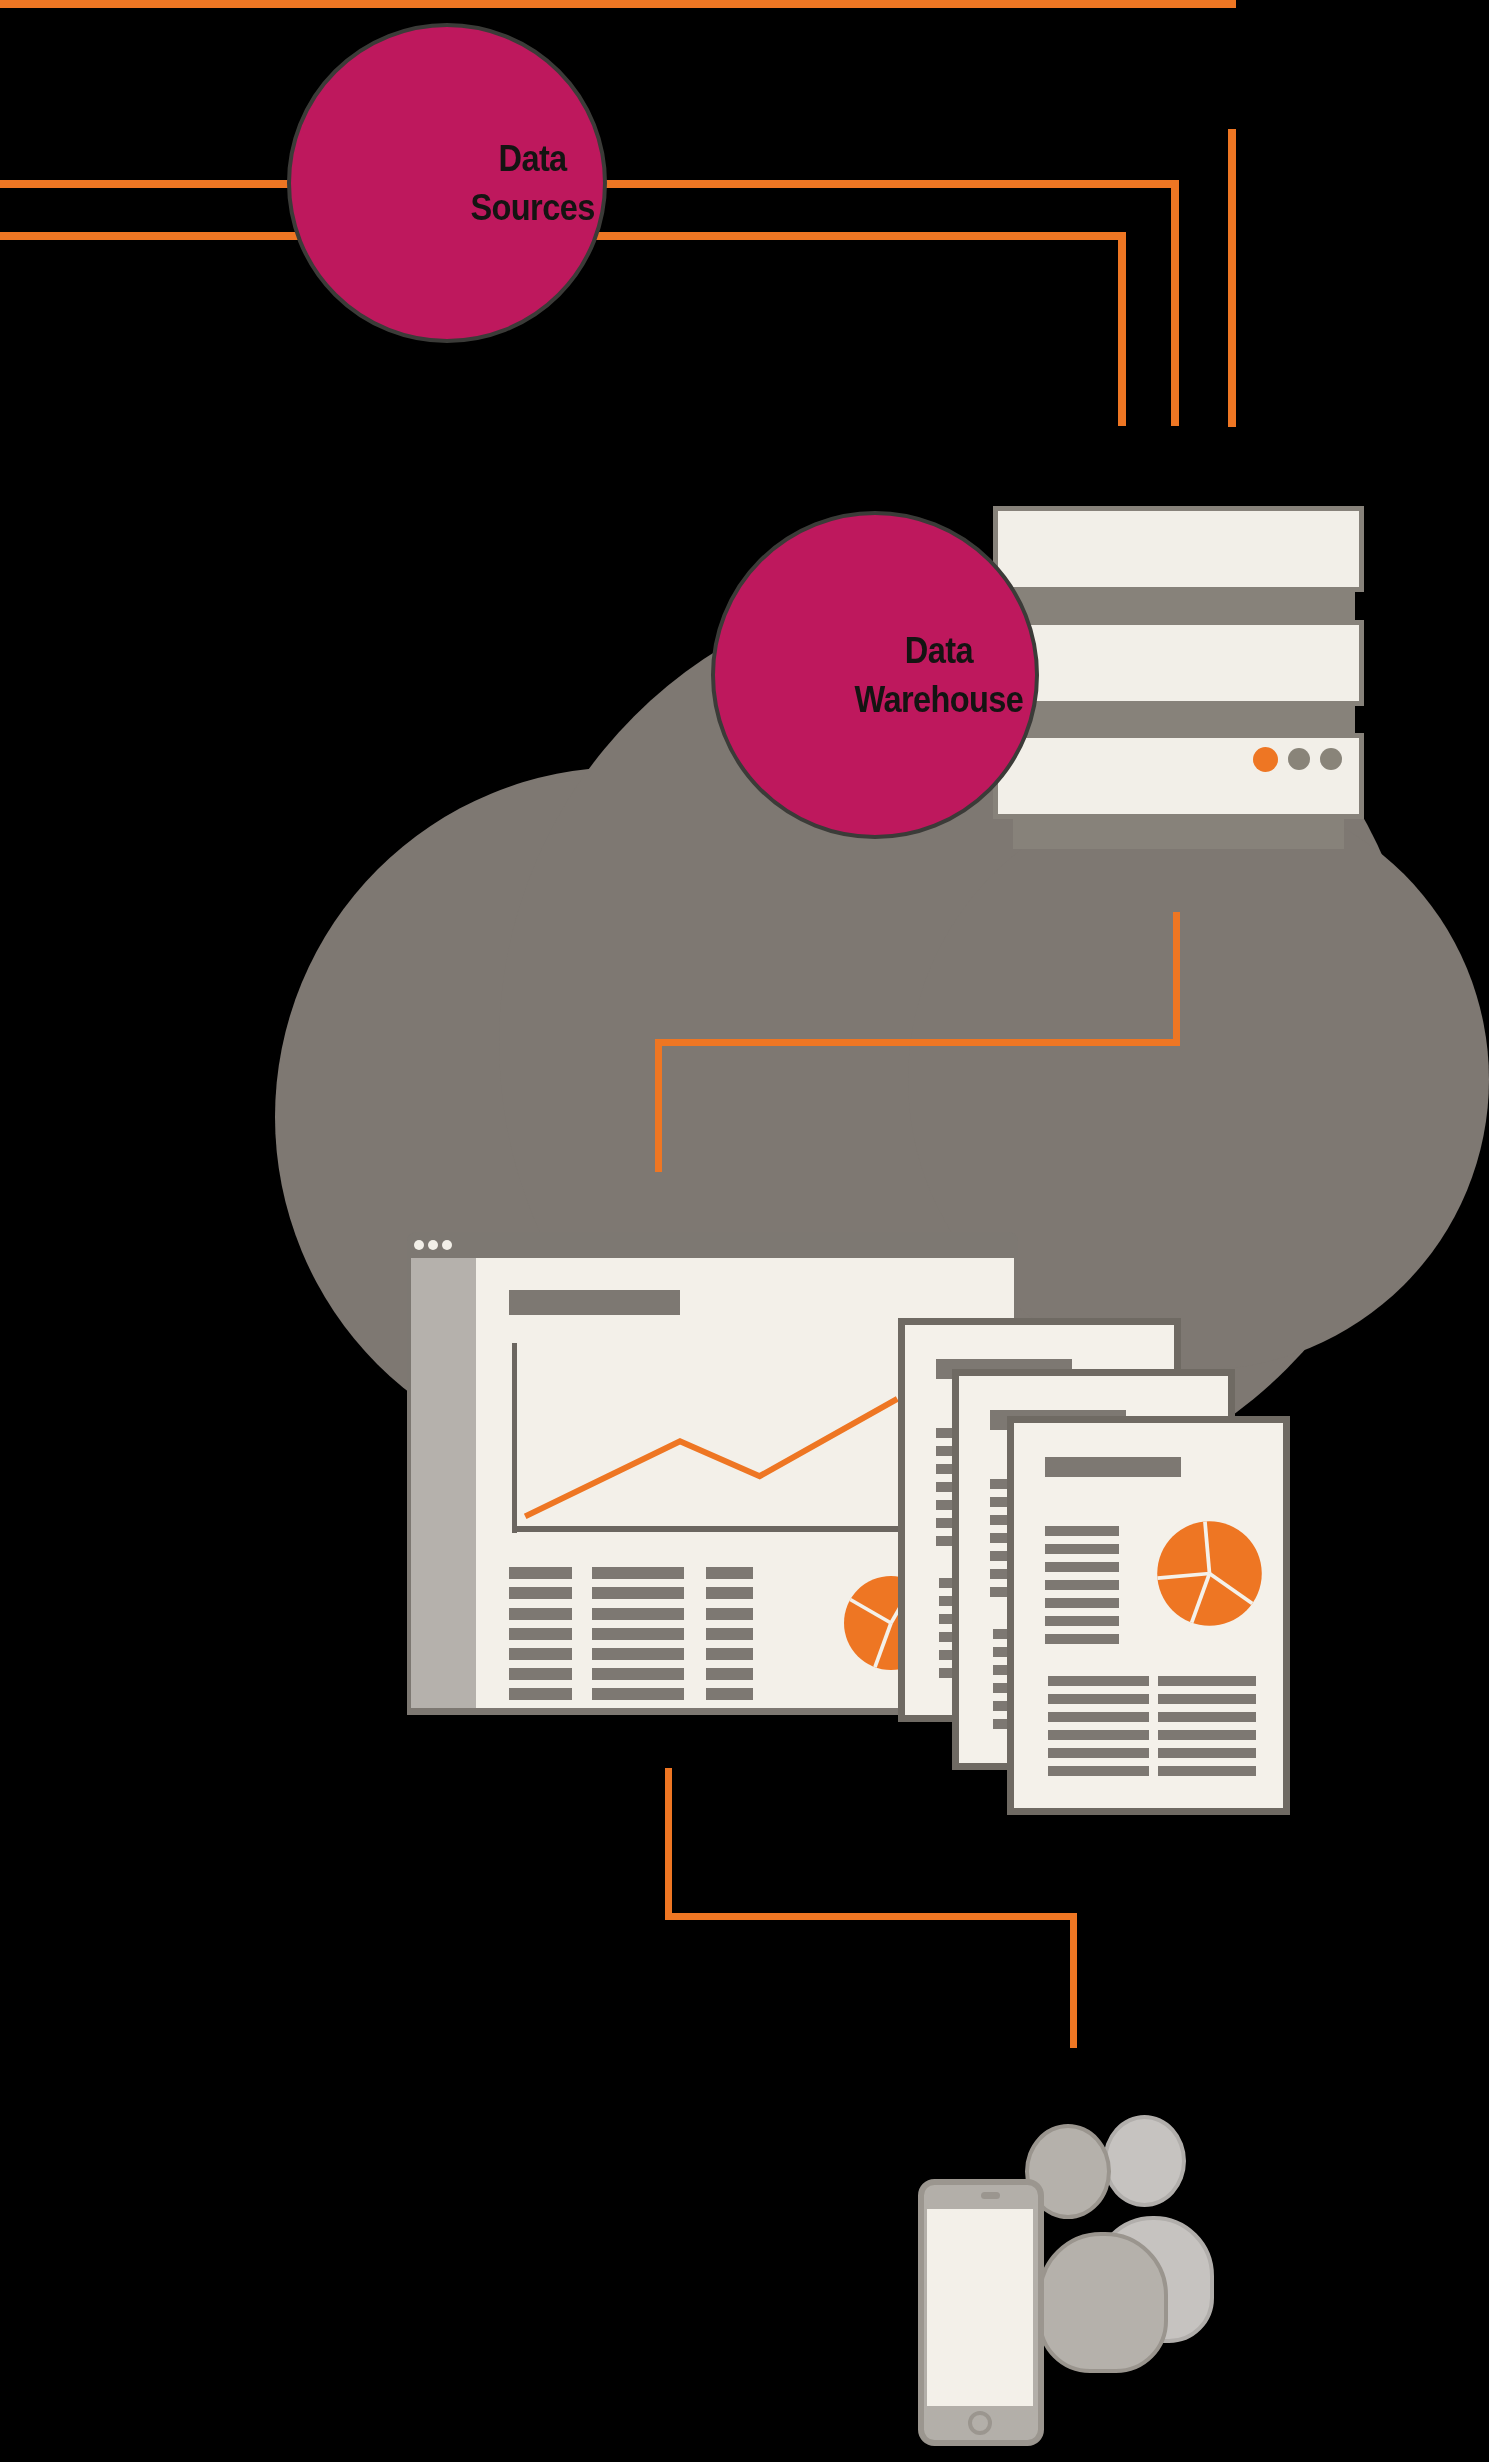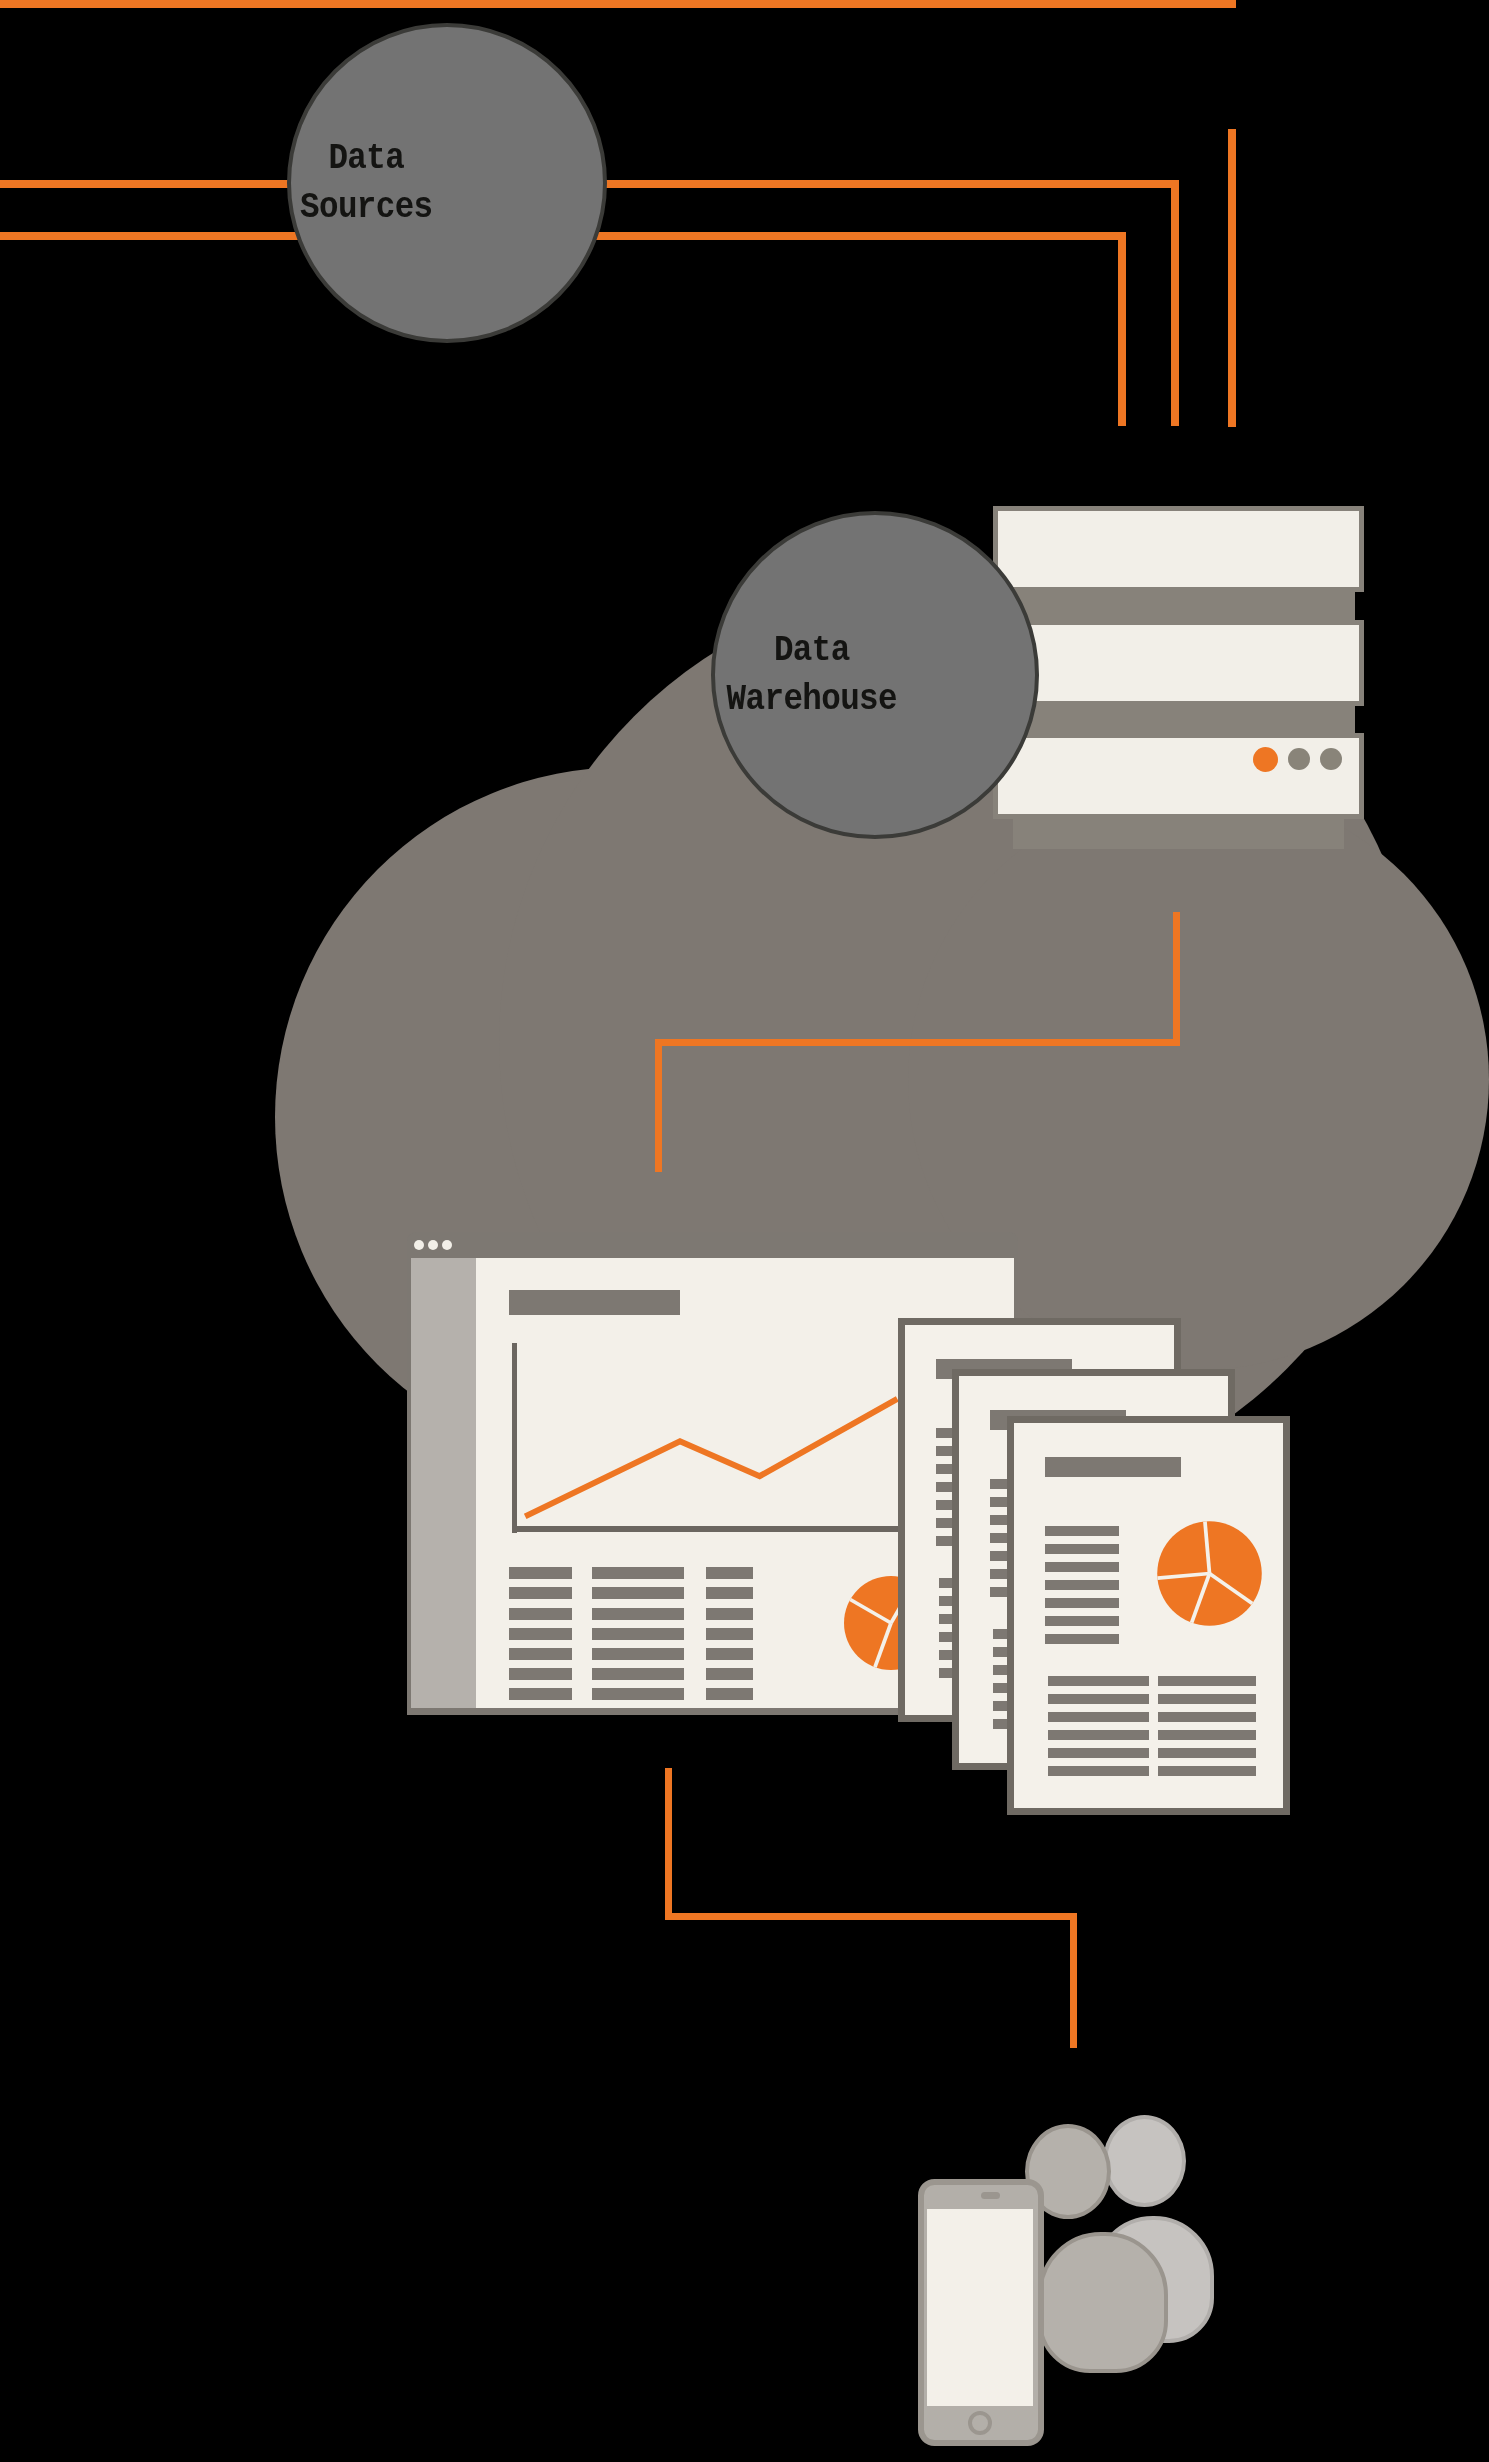--- a/index.html
+++ b/index.html
@@ -3,22 +3,22 @@
 <meta charset="utf-8">
 <style>
   html,body{margin:0;padding:0;background:#000;}
   #canvas{position:relative;width:1489px;height:2462px;background:#000;overflow:hidden;
           font-family:"Liberation Sans",sans-serif;}
   .abs{position:absolute;box-sizing:border-box;}
   
   .oline{position:absolute;background:#ee7623;}
   
   .node-circle{position:absolute;box-sizing:border-box;border-radius:50%;
-               background:#737373;border:4.5px solid #3b3b38;
-               display:flex;flex-direction:column;align-items:flex-start;justify-content:center;font-family:Liberation Mono, monospace;}
+               background:#be185d;border:4.5px solid #3b3b38;
+               display:flex;flex-direction:column;align-items:flex-end;justify-content:center;}
   .node-label{font-weight:700;font-size:37px;line-height:49px;color:#141412;
               transform:scaleX(0.88);letter-spacing:-0.7px;white-space:nowrap;text-align:center;}
   
   .cloud{position:absolute;background:#7e7872;border-radius:50%;}
   
   .srv-band{position:absolute;background:#87827a;}
   .srv-unit{position:absolute;box-sizing:border-box;background:#f2efe8;border:5.2px solid #87827a;}
   .srv-dot{position:absolute;border-radius:50%;}
   
   .win-titlebar{position:absolute;background:#7d7872;border-radius:9px 9px 0 0;}

